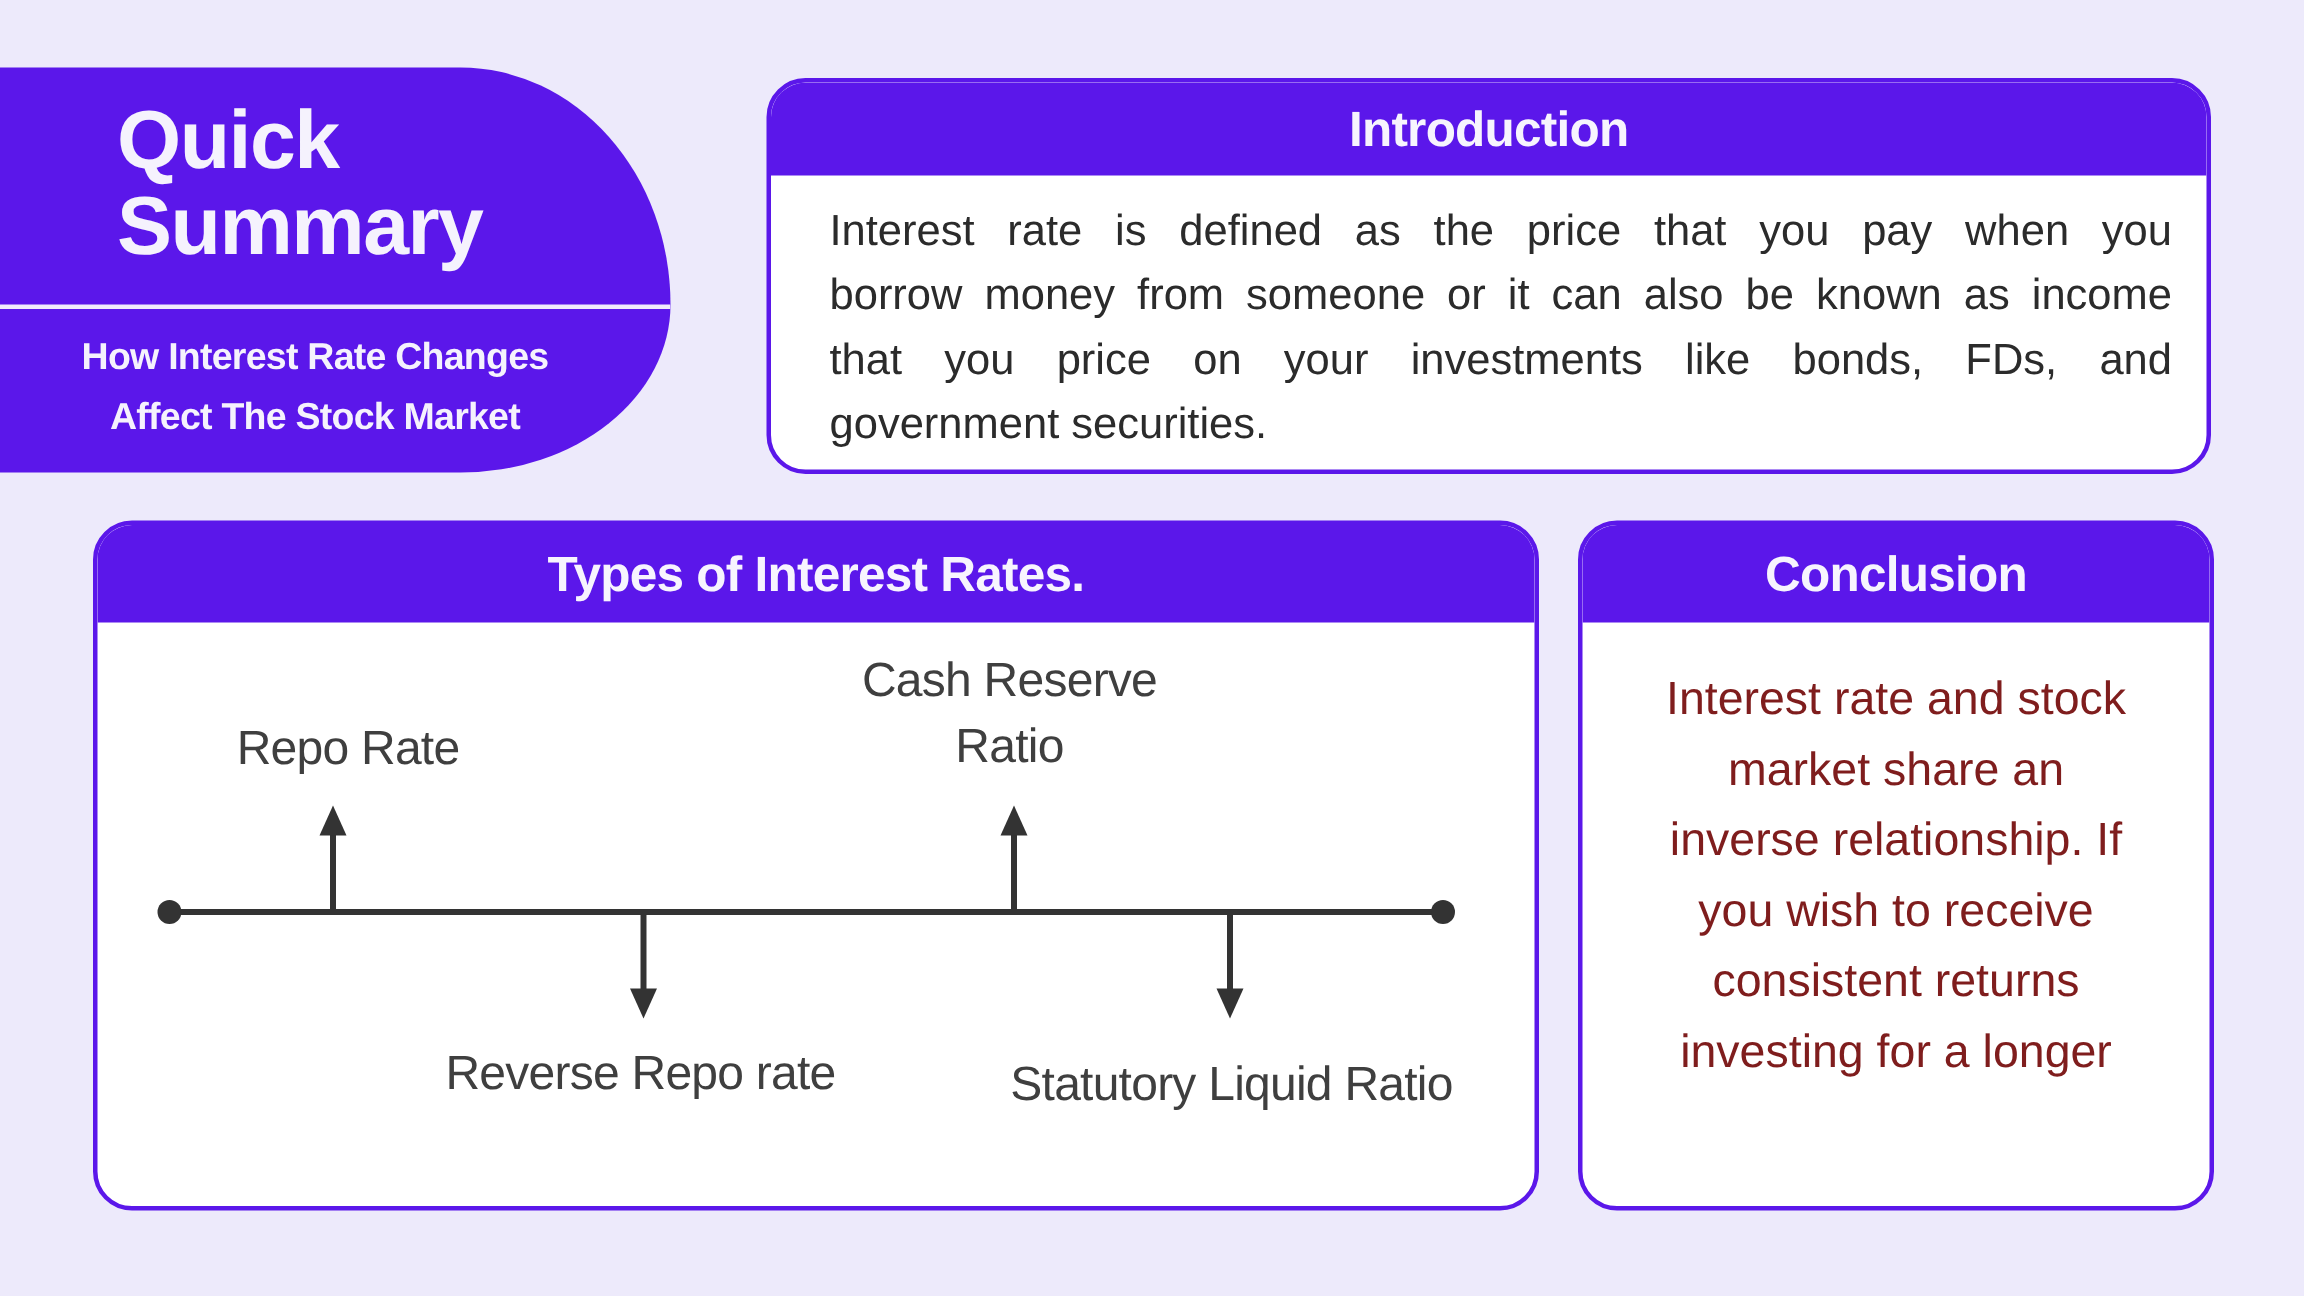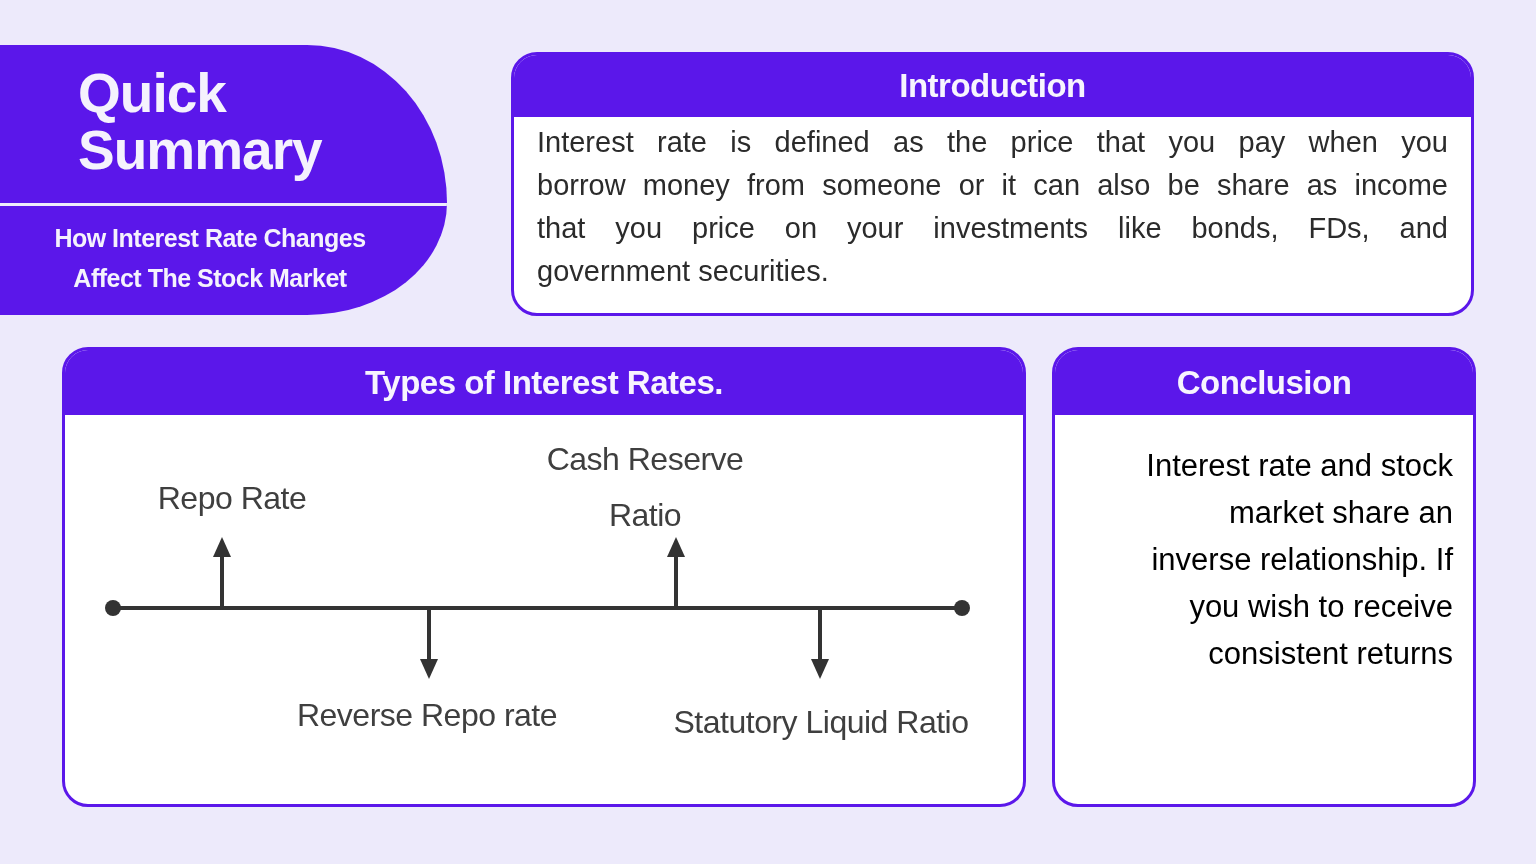--- a/index.html
+++ b/index.html
@@ -48,47 +48,47 @@
   }
   .card-title {
     margin: 12px; color: #f7f4fe;
     font-size: 33px; font-weight: bold; letter-spacing: -0.5px;
   }
 
   
   #intro-card { left: 511px; top: 52px; width: 963px; height: 264px; }
   #intro-card .card-header { height: 62px; }
   .intro-body {
-    padding: 4px 23px 0 23px;
-    font-size: 29px; line-height: 43px; color: #2b2b2b;
+    padding: 16px 23px 0 23px;
+    font-size: 29px; line-height: 43px; color: #2b2b2b; margin-left: 16px;
   }
   .intro-line { text-align: justify; text-align-last: justify; }
   .intro-line:last-child { text-align-last: left; }
 
   
   #types-card { left: 62px; top: 347px; width: 964px; height: 460px; }
   #types-card .card-header { height: 65px; }
   .types-body { position: relative; width: 958px; height: 389px; }
   .types-svg { position: absolute; left: 0; top: 0; width: 958px; height: 389px; }
   .dg-label {
     position: absolute; text-align: center;
     font-size: 32px; line-height: 38px; color: #3f3f3f; letter-spacing: -0.5px;
   }
   #repo-label      { left: 57px;  top: 64px;  width: 220px; }
-  #cash-label      { left: 460px; top: 16px;  width: 240px; line-height: 56px; }
+  #cash-label      { left: 488px; top: 16px;  width: 240px; line-height: 44px; }
   #reverse-label   { left: 202px; top: 281px; width: 320px; }
   #statutory-label { left: 576px; top: 288px; width: 360px; }
 
   
   #conclusion-card { left: 1052px; top: 347px; width: 424px; height: 460px; }
   #conclusion-card .card-header { height: 65px; }
   .conclusion-body {
     padding: 27px 20px 0 20px;
-    font-size: 31px; line-height: 47px; color: #000000;
-    text-align: right;
+    font-size: 31px; line-height: 47px; color: #7f1d1d;
+    text-align: center;
   }
 </style>
 </head>
 <body>
 
 <div id="canvas">
 
   <section id="summary-banner">
     <div class="banner-title">
         <div class="banner-title-line">Quick</div>
@@ -100,21 +100,21 @@
         <div class="banner-subtitle-line">Affect The Stock Market</div>
       </div>
   </section>
 
   <section class="card" id="intro-card">
     <header class="card-header">
       <h2 class="card-title">Introduction</h2>
     </header>
     <div class="intro-body">
         <div class="intro-line">Interest rate is defined as the price that you pay when you</div>
-        <div class="intro-line">borrow money from someone or it can also be share as income</div>
+        <div class="intro-line">borrow money from someone or it can also be known as income</div>
         <div class="intro-line">that you price on your investments like bonds, FDs, and</div>
         <div class="intro-line">government securities.</div>
       </div>
   </section>
 
   <section class="card" id="types-card">
     <header class="card-header">
       <h2 class="card-title">Types of Interest Rates.</h2>
     </header>
     <div class="types-body">
@@ -151,16 +151,17 @@
   <section class="card" id="conclusion-card">
     <header class="card-header">
       <h2 class="card-title">Conclusion</h2>
     </header>
     <div class="conclusion-body">
         <div class="conclusion-line">Interest rate and stock</div>
         <div class="conclusion-line">market share an</div>
         <div class="conclusion-line">inverse relationship. If</div>
         <div class="conclusion-line">you wish to receive</div>
         <div class="conclusion-line">consistent returns</div>
+        <div class="conclusion-line">investing for a longer</div>
       </div>
   </section>
 
 </div>
 
 </body></html>

